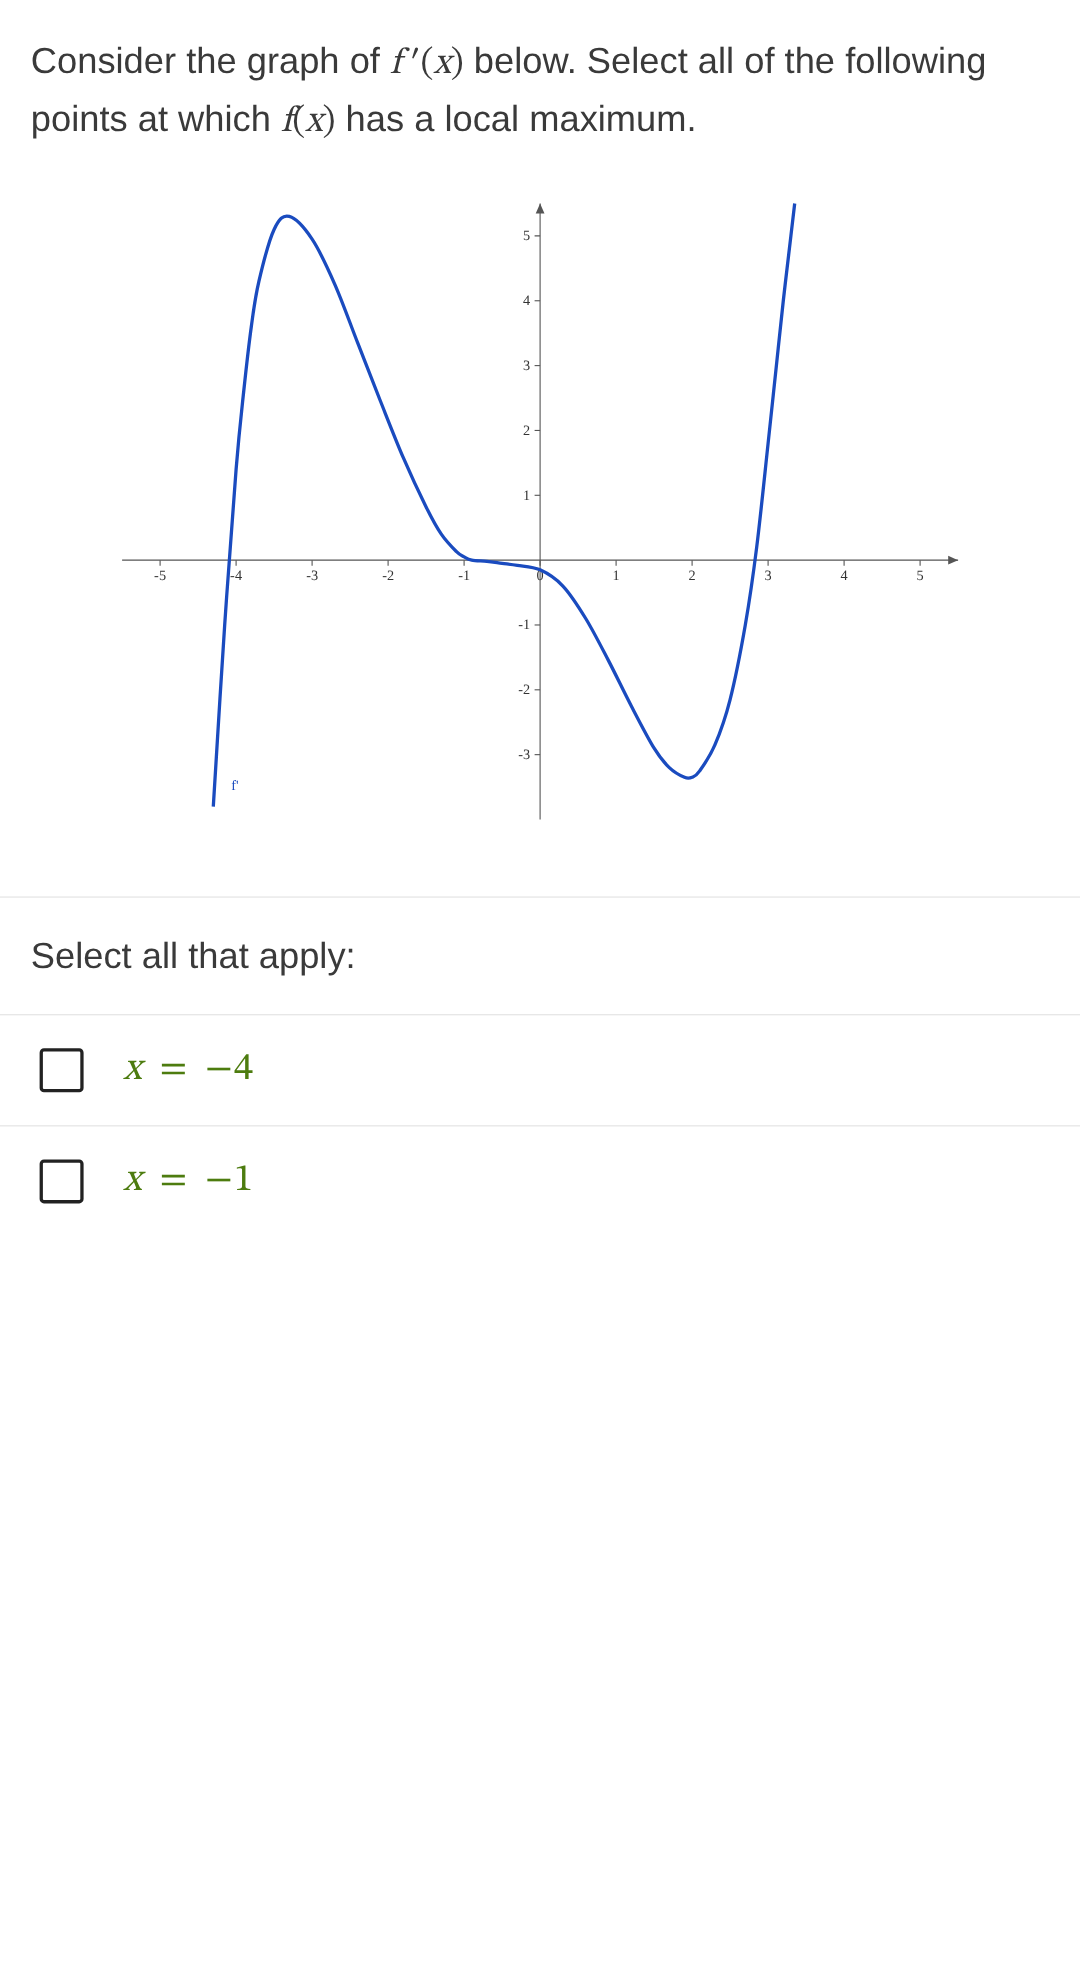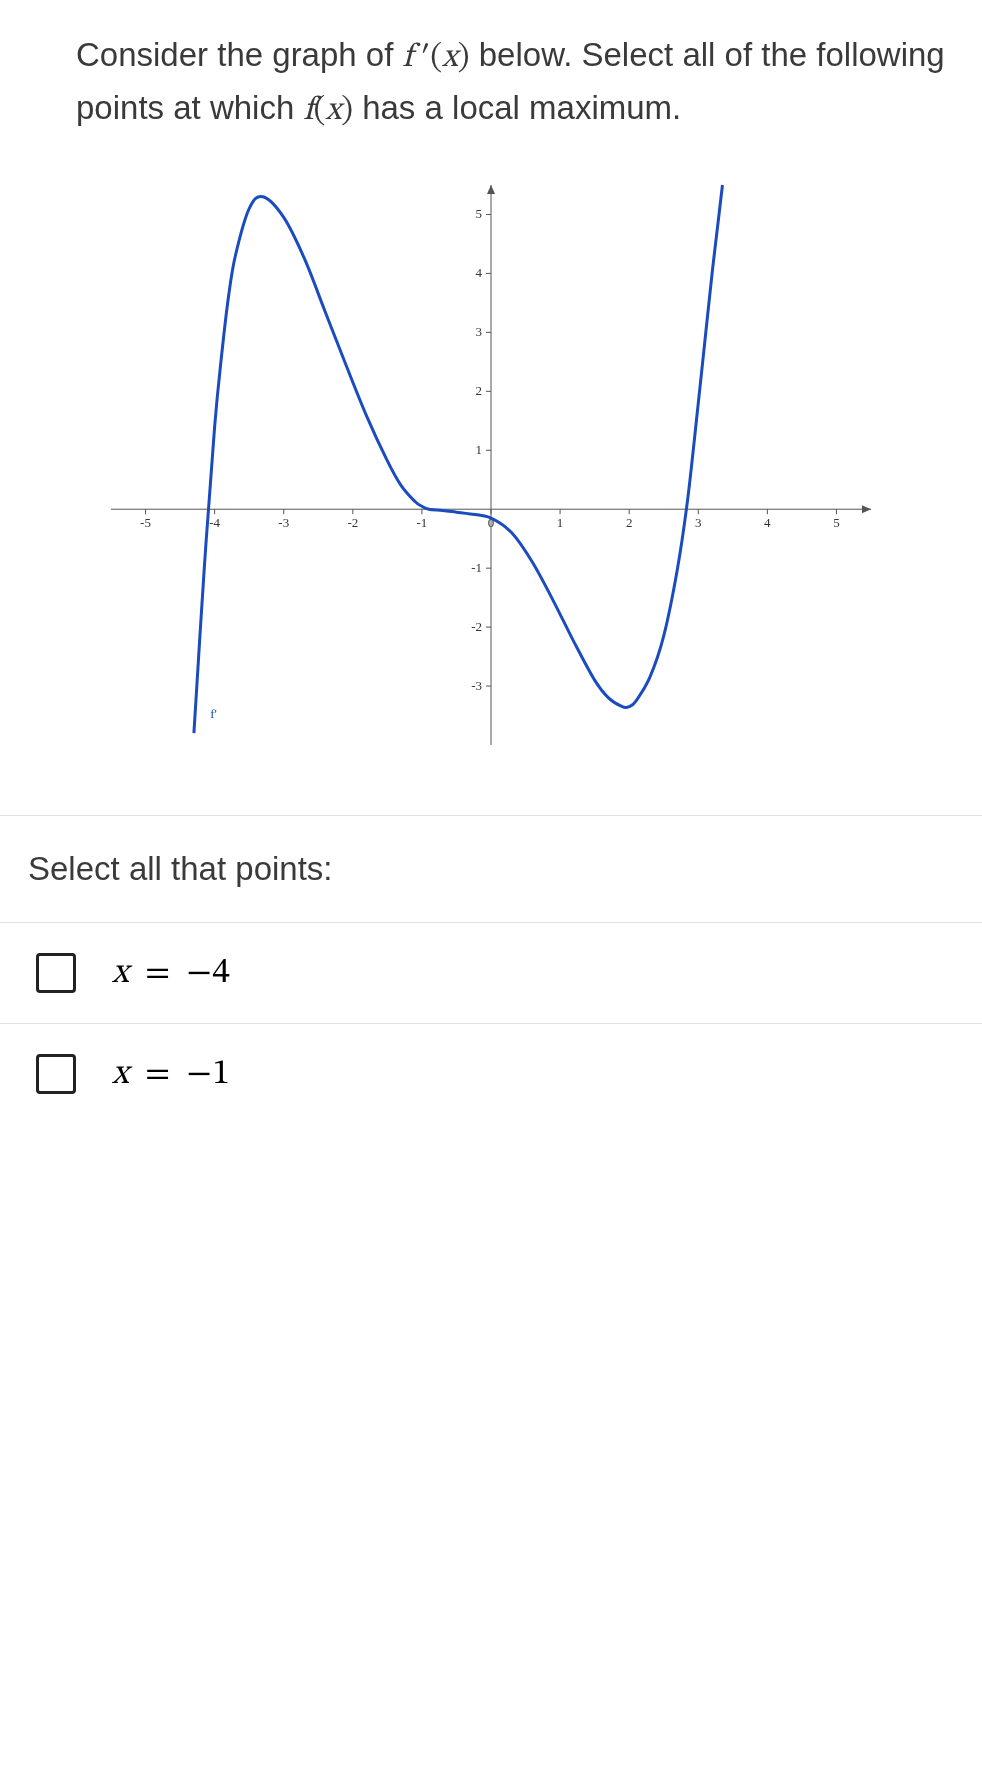--- a/index.html
+++ b/index.html
@@ -1,17 +1,17 @@
 <!DOCTYPE html>
 <html><head>
   <meta charset="utf-8">
   <style>
     * { margin: 0; padding: 0; box-sizing: border-box; }
     body { font-family: -apple-system, BlinkMacSystemFont, "Segoe UI", Helvetica, Arial, sans-serif; background: #fff; color: #333; width: 982px; }
-    .question-block { padding: 30px 28px 0 28px; margin-left: 48px; }
+    .question-block { padding: 30px 28px 0 28px; }
     .question-text { font-size: 33px; line-height: 1.5; color: #3a3a3a; }
     .math { font-family: "Cambria Math", "STIX Two Math", Georgia, serif; }
     .math-ital { font-style: italic; }
     .chart-zone { padding: 20px 0 40px 0; display: flex; justify-content: center; }
     .chart-svg { width: 820px; height: 620px; }
     .axis-line { stroke: #555; stroke-width: 1; }
     .arrow { fill: #555; }
     .tick-line { stroke: #555; stroke-width: 1; }
     .tick-text { font-size: 13px; fill: #333; text-anchor: middle; font-family: Georgia, serif; }
     .tick-text-y { text-anchor: end; }
@@ -19,21 +19,21 @@
     .legend-label { font-size: 13px; fill: #1a4bbf; font-family: Georgia, serif; }
     .divider { border: none; border-top: 1px solid #e2e2e2; }
     .prompt-row { padding: 34px 28px; font-size: 33px; color: #3a3a3a; }
     .option-row { display: flex; align-items: center; padding: 28px 28px 28px 36px; border-top: 1px solid #e2e2e2; cursor: pointer; }
     .checkbox { width: 40px; height: 40px; border: 3px solid #222; border-radius: 4px; background: #fff; flex-shrink: 0; }
     .option-label {
       font-size: 35px;
       font-family: "Cambria Math", "STIX Two Math", Georgia, serif;
       font-style: italic;
       margin-left: 36px;
-      color: #000000;
+      color: #4d7c0f;
       letter-spacing: 1px;
     }
     .option-label .eq { font-style: normal; padding: 0 6px; }
     .option-label .num { font-style: normal; }
   </style>
 </head>
 <body>
 
 <div class="question-block">
   <p class="question-text">
@@ -94,21 +94,21 @@
         <text x="401" y="63.47368421052636" class="tick-text tick-text-y">5</text>
       </g>
     <path id="curve-path" class="curve" d="M 112.90909090909092 578.2105263157895 C 114.63636363636364 550.7017543859649, 119.8181818181818 464.24561403508767, 123.27272727272725 413.1578947368421 C 126.7272727272727 362.0701754385965, 130.75757575757575 307.05263157894734, 133.63636363636363 271.6842105263158 C 136.5151515151515 236.31578947368422, 138.24242424242425 222.56140350877195, 140.54545454545456 200.94736842105266 C 142.84848484848487 179.33333333333337, 145.15151515151518 158.701754385965, 147.45454545454547 142.00000000000006 C 149.75757575757575 125.29824561403514, 150.90909090909088 115.47368421052629, 154.36363636363635 100.73684210526312 C 157.8181818181818 85.99999999999996, 163.57575757575756 63.40350877192981, 168.1818181818182 53.57894736842104 C 172.7878787878788 43.754385964912274, 176.24242424242425 40.3157894736842, 182 41.78947368421052 C 187.75757575757575 43.26315789473684, 195.8181818181818 52.10526315789475, 202.72727272727272 62.42105263157896 C 209.63636363636363 72.73684210526316, 216.54545454545453 87.96491228070174, 223.45454545454544 103.68421052631578 C 230.36363636363635 119.40350877192982, 237.27272727272725 139.0526315789474, 244.18181818181816 156.73684210526318 C 251.09090909090907 174.42105263157896, 257.99999999999994 192.4, 264.9090909090909 209.78947368421052 C 271.8181818181818 227.17894736842103, 278.7272727272727 245.05964912280703, 285.6363636363636 261.0736842105263 C 292.54545454545456 277.08771929824564, 300.6060606060606 294.280701754386, 306.3636363636364 305.87368421052633 C 312.1212121212121 317.4666666666667, 315.57575757575756 323.85263157894735, 320.1818181818182 330.6315789473684 C 324.7878787878788 337.4105263157894, 330.54545454545456 343.10877192982457, 334 346.5473684210526 C 337.45454545454544 349.9859649122807, 338.6060606060606 349.98596491228074, 340.90909090909093 351.2631578947369 C 343.21212121212125 352.540350877193, 344.3636363636364 353.52280701754387, 347.8181818181818 354.2105263157895 C 351.27272727272725 354.8982456140351, 357.030303030303 354.8982456140351, 361.6363636363636 355.38947368421054 C 366.24242424242425 355.880701754386, 370.8484848484848 356.56842105263155, 375.45454545454544 357.1578947368421 C 380.06060606060606 357.7473684210526, 383.5151515151515 357.9438596491228, 389.27272727272725 358.92631578947373 C 395.030303030303 359.90877192982464, 403.0909090909091 359.9087719298246, 410 363.0526315789474 C 416.9090909090909 366.1964912280702, 423.81818181818176 370.42105263157896, 430.7272727272727 377.7894736842105 C 437.6363636363636 385.1578947368421, 444.54545454545456 395.96491228070175, 451.4545454545455 407.2631578947368 C 458.36363636363643 418.5614035087719, 465.27272727272737 432.31578947368416, 472.18181818181824 445.57894736842104 C 479.0909090909091 458.8421052631579, 486.00000000000006 473.5789473684211, 492.90909090909093 486.8421052631579 C 499.8181818181818 500.10526315789474, 507.8787878787879 515.8245614035087, 513.6363636363636 525.1578947368421 C 519.3939393939394 534.4912280701755, 522.8484848484849 538.421052631579, 527.4545454545455 542.8421052631579 C 532.0606060606061 547.2631578947369, 537.8181818181818 550.2105263157895, 541.2727272727273 551.6842105263158 C 544.7272727272727 553.1578947368422, 545.8787878787878 552.6666666666667, 548.1818181818181 551.6842105263158 C 550.4848484848485 550.7017543859649, 551.6363636363636 550.7017543859649, 555.0909090909091 545.7894736842105 C 558.5454545454546 540.8771929824561, 564.3030303030303 533.0175438596491, 568.9090909090909 522.2105263157895 C 573.5151515151515 511.4035087719298, 578.1212121212121 499.12280701754383, 582.7272727272727 480.9473684210526 C 587.3333333333334 462.77192982456137, 592.5151515151515 436.24561403508767, 596.5454545454545 413.1578947368421 C 600.5757575757575 390.0701754385965, 603.4545454545454 369.9298245614035, 606.9090909090909 342.42105263157896 C 610.3636363636364 314.9122807017544, 614.3939393939394 274.63157894736844, 617.2727272727273 248.10526315789474 C 620.1515151515151 221.57894736842104, 621.8787878787878 204.8771929824561, 624.1818181818181 183.26315789473682 C 626.4848484848485 161.64912280701753, 628.7878787878788 139.05263157894737, 631.0909090909091 118.42105263157896 C 633.3939393939395 97.78947368421055, 636.2727272727273 74.21052631578952, 638 59.47368421052636 C 639.7272727272727 44.7368421052632, 640.8787878787879 34.91228070175439, 641.4545454545455 30"></path>
     <text id="legend-text" class="legend-label" x="129.27272727272725" y="563.4736842105264">f'</text>
   </svg>
 </div>
 
 <hr class="divider">
 
 <div class="prompt-row">
-  <span>Select all that points:</span>
+  <span>Select all that apply:</span>
 </div>
 
 <div id="options-container">
     <div class="option-row">
       <div class="checkbox"></div>
       <span class="option-label"><span>x</span><span class="eq"> = </span><span class="num">−4</span></span>
     </div>
     <div class="option-row">
       <div class="checkbox"></div>
       <span class="option-label"><span>x</span><span class="eq"> = </span><span class="num">−1</span></span>

